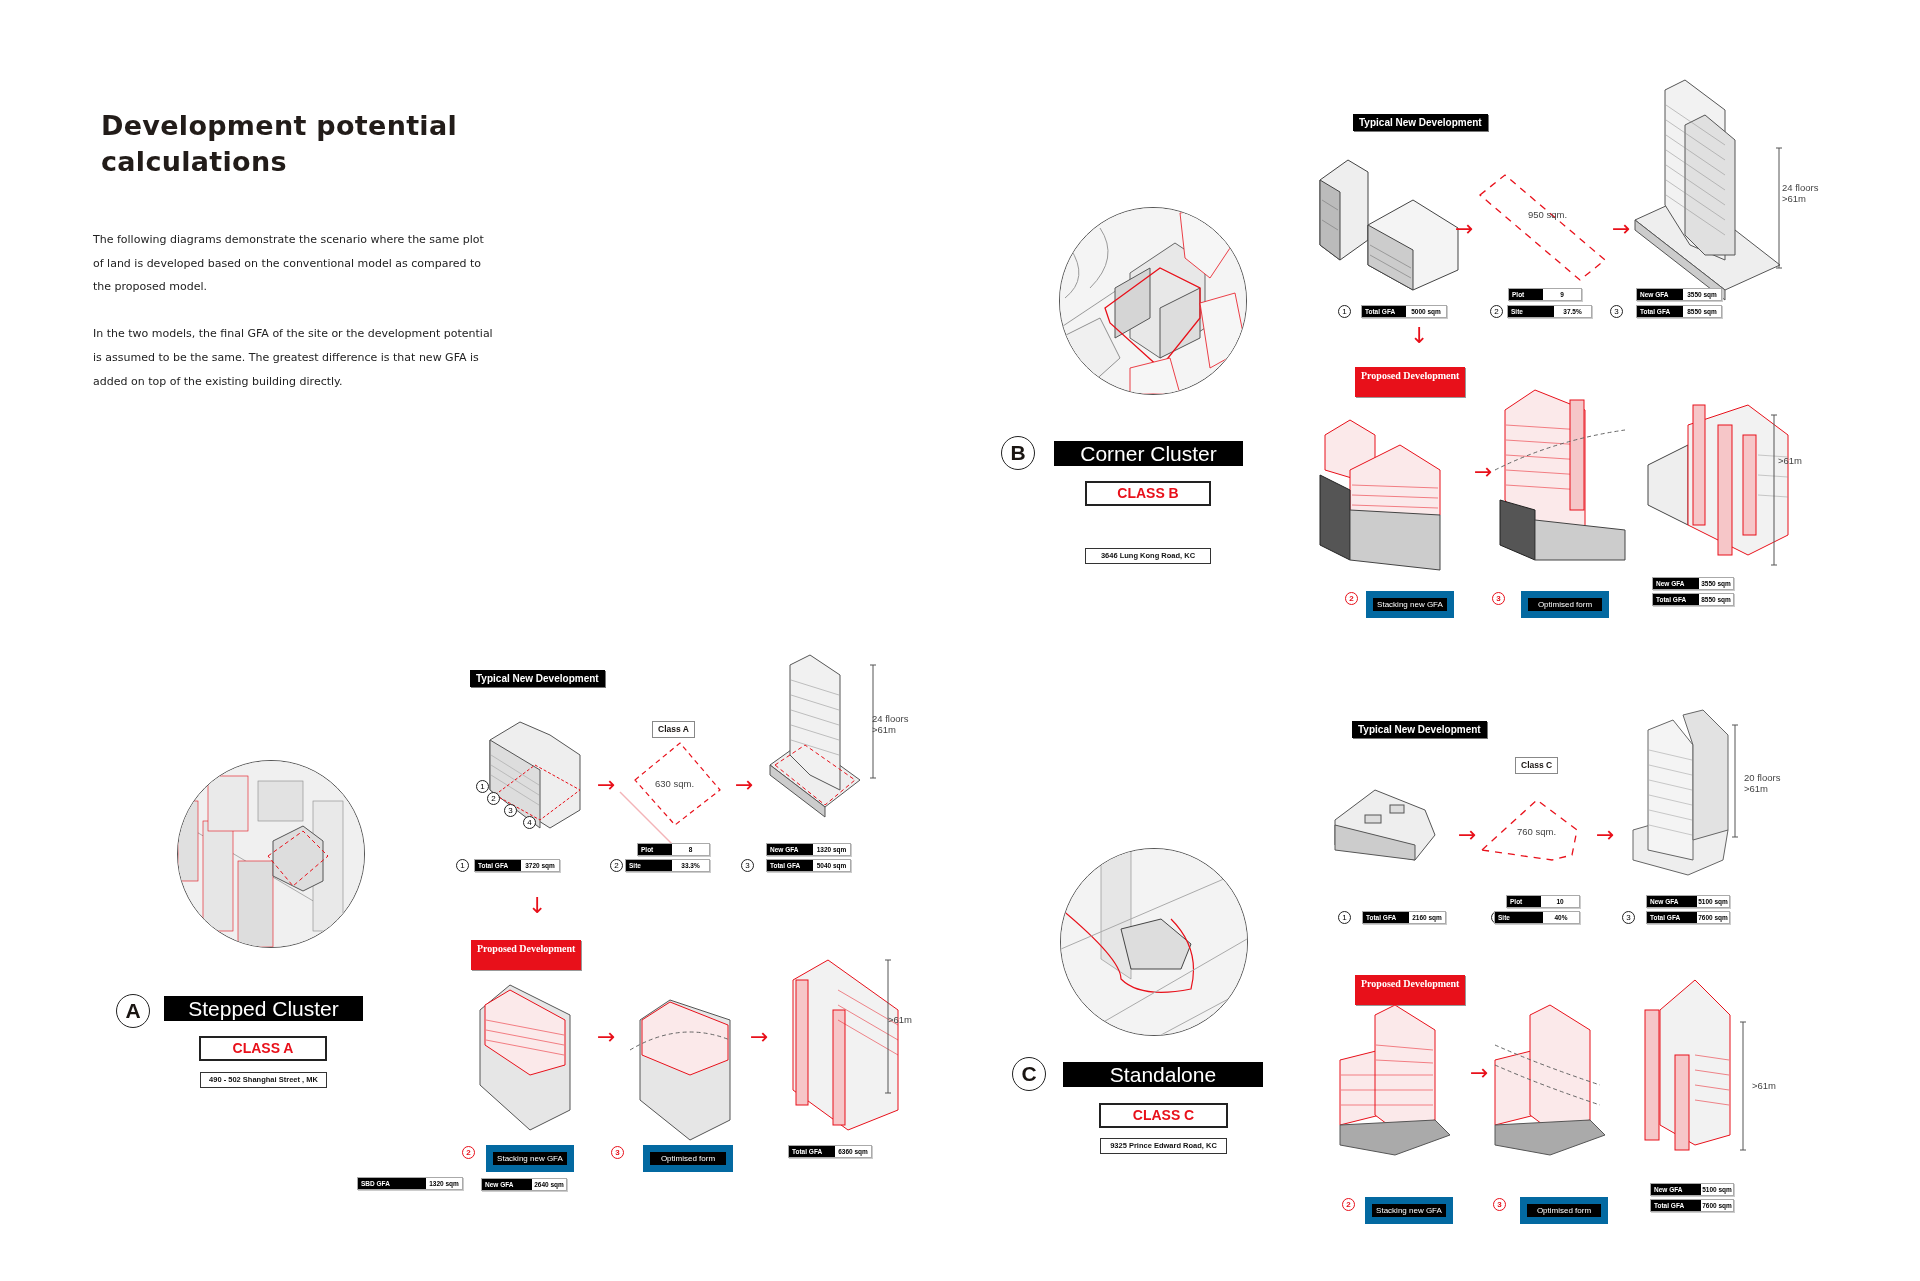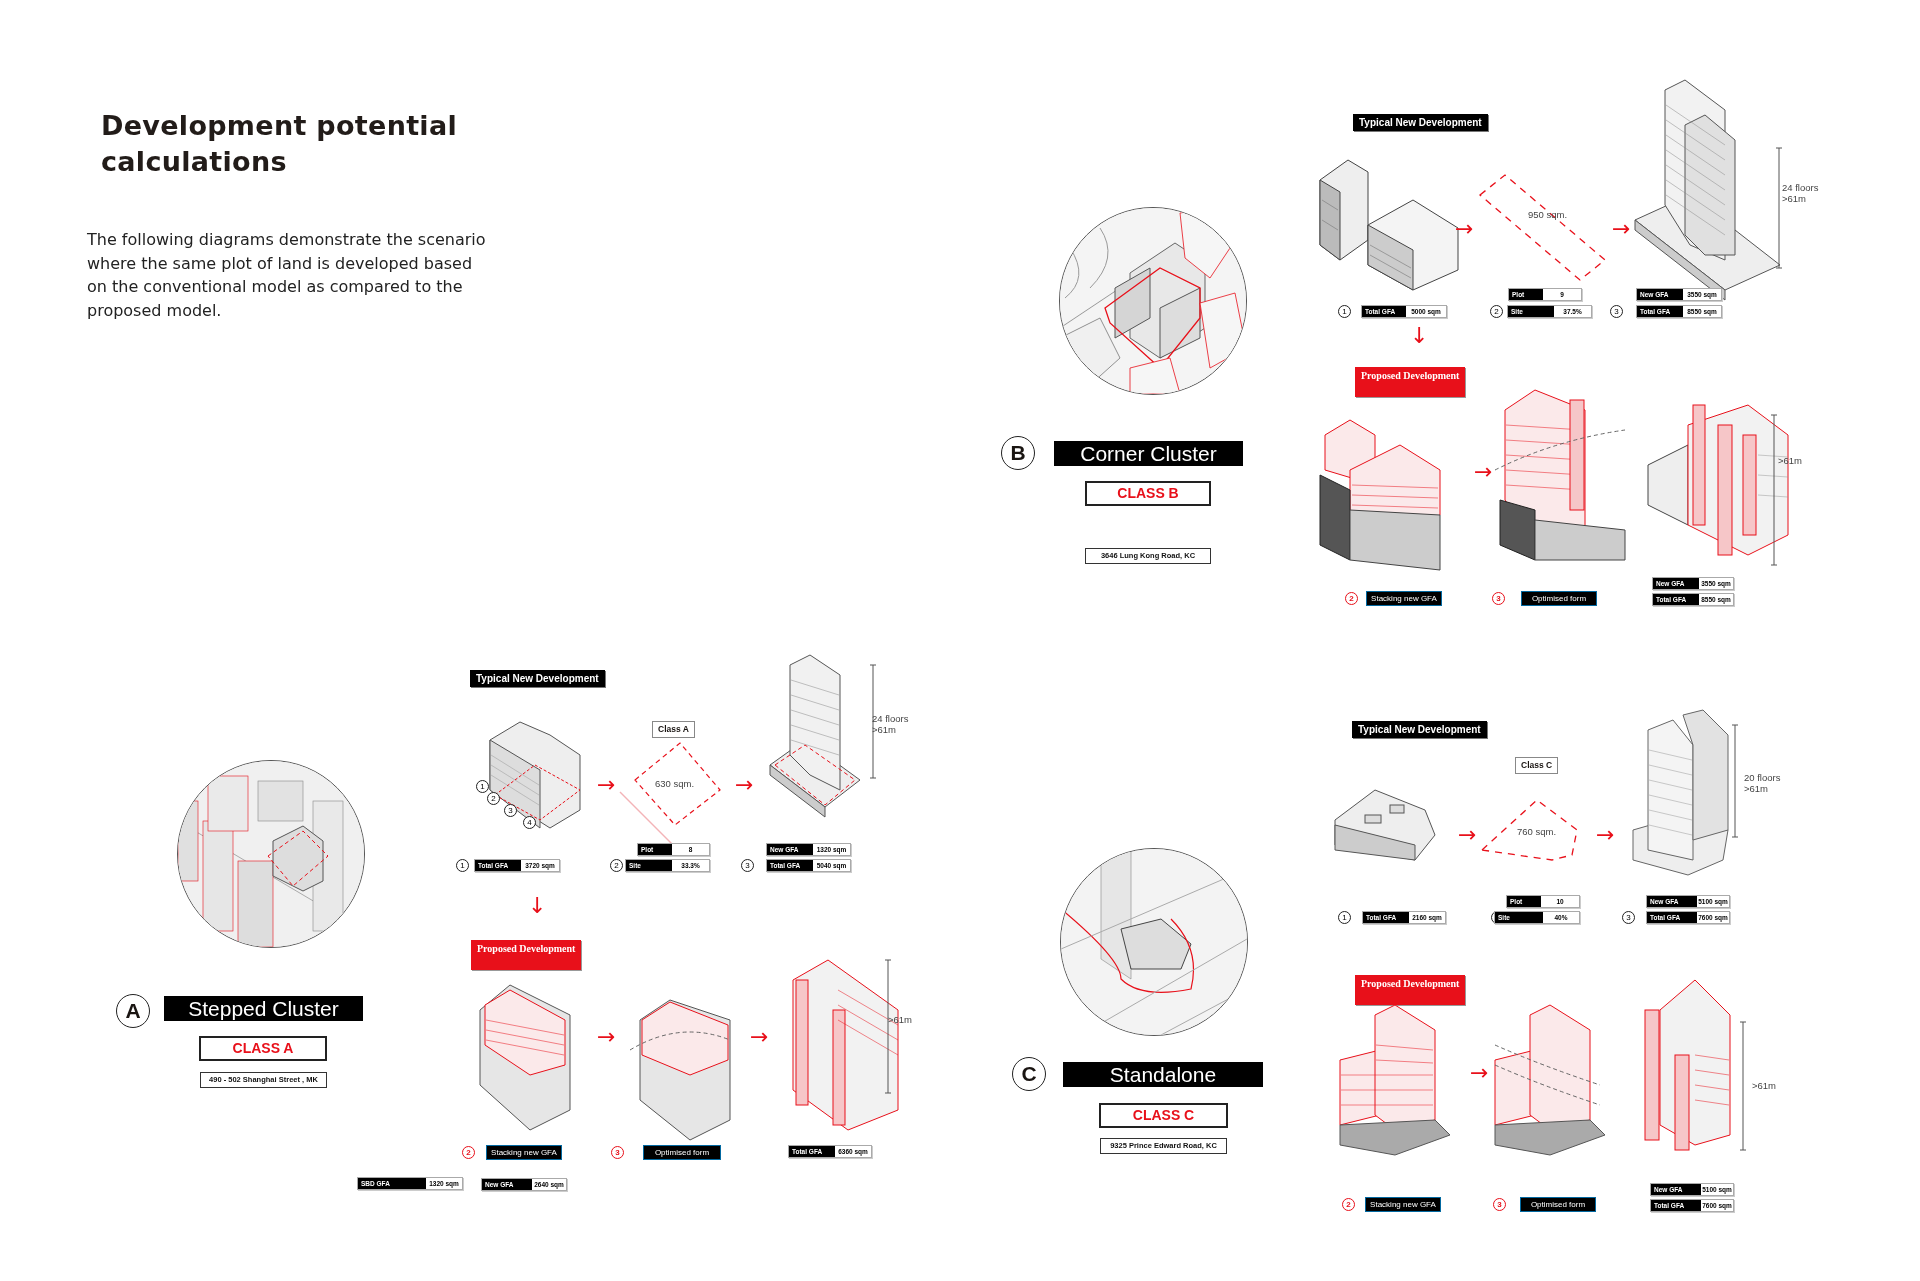--- a/index.html
+++ b/index.html
@@ -1,23 +1,23 @@
 <!DOCTYPE html>
 <html><head>
 <meta charset="utf-8">
 <style>
   html,body{margin:0;padding:0;background:#fff;}
   body{width:1920px;height:1281px;position:relative;overflow:hidden;font-family:"DejaVu Sans","Liberation Sans",sans-serif;color:#1a1512;}
   .abs{position:absolute;}
   .heading{left:101px;top:108px;width:420px;font-size:27px;font-weight:bold;line-height:36px;letter-spacing:0.3px;color:#221c19;}
-  .body-text{left:87px;top:228px;width:400px;font-size:16px;line-height:23.6px;color:#222;}
+  .body-text{left:93px;top:228px;width:400px;font-size:11px;line-height:23.6px;color:#222;}
   .body-text p{margin:0 0 23.6px 0;}
   .tag-black{background:#000;color:#fff;font-family:"Liberation Sans",sans-serif;font-weight:bold;font-size:10px;padding:0 6px;height:17px;line-height:17px;white-space:nowrap;box-shadow:1px 1px 0 #777;}
   .tag-red{background:#e8101a;color:#fff;font-family:Liberation Serif, serif;font-weight:bold;font-size:10px;padding:0 6px;height:30px;line-height:17px;white-space:nowrap;box-shadow:1px 1px 0 #999;}
-  .tag-blackred{background:#000;color:#fff;font-family:"Liberation Sans",sans-serif;font-size:8px;height:13px;line-height:13px;text-align:center;border:1px solid #0369a1;}
+  .tag-blackred{background:#000;color:#fff;font-family:"Liberation Sans",sans-serif;font-size:8px;height:13px;line-height:13px;text-align:center;border:7px solid #0369a1;}
   .stat{display:flex;height:11px;font-family:"Liberation Sans",sans-serif;font-size:6.5px;font-weight:bold;border:1px solid #aaa;box-shadow:1px 1px 0 #ccc;}
   .stat .k{background:#000;color:#fff;padding:0 3px;line-height:11px;}
   .stat .v{background:#fff;color:#000;line-height:11px;text-align:center;flex:1;}
   .num{width:11px;height:11px;border:1px solid #222;border-radius:50%;font-size:8px;line-height:11px;text-align:center;font-family:"Liberation Sans",sans-serif;color:#000;background:#fff;}
   .num.red{border-color:#e8101a;color:#e8101a;font-weight:bold;}
   .site-circle{border-radius:50%;border:1.5px solid #555;overflow:hidden;background:#f3f3f3;}
   .letter-circle{width:32px;height:32px;border:1.5px solid #222;border-radius:50%;font-family:"Liberation Sans",sans-serif;font-weight:bold;font-size:21px;line-height:32px;text-align:center;background:#fff;}
   .name-bar{background:#000;color:#fff;font-family:"Liberation Sans",sans-serif;font-size:21px;text-align:center;height:25px;line-height:25px;}
   .class-box{border:2px solid #222;background:#fff;color:#e8101a;font-family:"Liberation Sans",sans-serif;font-weight:bold;font-size:14px;text-align:center;height:21px;line-height:21px;}
   .addr-box{border:1px solid #333;background:#fff;font-family:"Liberation Sans",sans-serif;font-weight:bold;font-size:7.5px;text-align:center;height:14px;line-height:14px;color:#111;}
@@ -26,20 +26,21 @@
   .floors-lbl{font-family:"Liberation Sans",sans-serif;font-size:9.5px;color:#444;line-height:11px;}
   .arrow{color:#e8101a;font-size:22px;line-height:22px;font-family:"DejaVu Sans",sans-serif;}
   svg{overflow:visible;}
 </style>
 </head>
 <body>
 
 <div class="abs heading">Development potential calculations</div>
 <div class="abs body-text">
   <p>The following diagrams demonstrate the scenario where the same plot of land is developed based on the conventional model as compared to the proposed model.</p>
+  <p>In the two models, the final GFA of the site or the development potential is assumed to be the same. The greatest difference is that new GFA is added on top of the existing building directly.</p>
 </div>
 
 <div>
 
   <div class="abs site-circle" style="left:1059px;top:207px;width:186px;height:186px;">
     <svg width="186" height="186">
       <rect x="0" y="0" width="186" height="186" fill="#f4f4f4"></rect>
       <path d="M0 120 L90 60 L186 20" stroke="#999" fill="none"></path>
       <path d="M10 40 Q30 70 5 90" stroke="#999" fill="none"></path>
       <path d="M40 20 Q60 50 30 80" stroke="#999" fill="none"></path>

